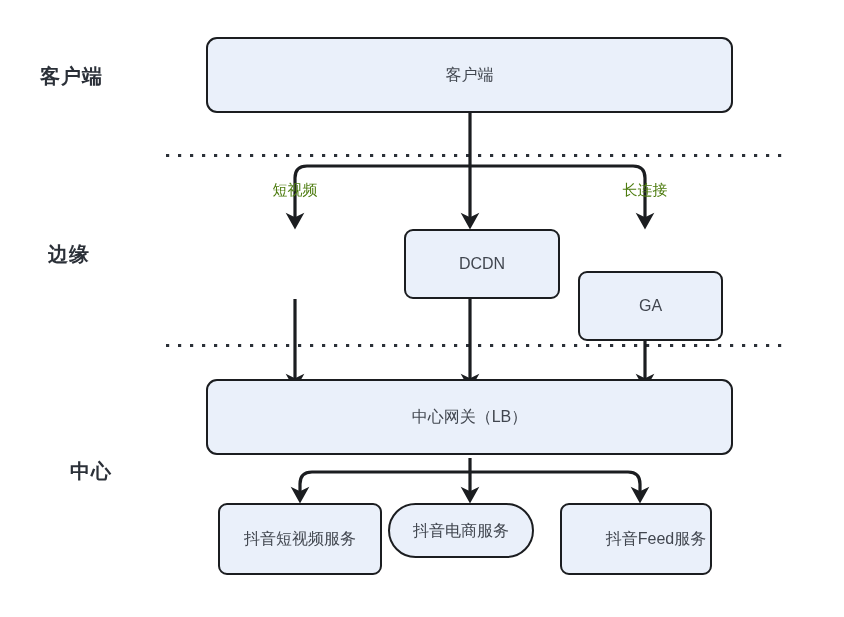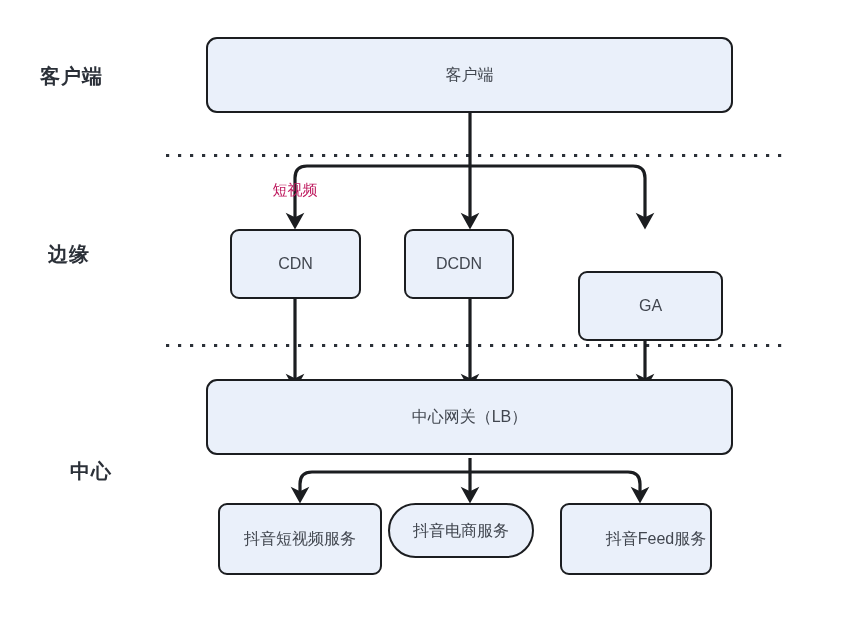--- a/index.html
+++ b/index.html
@@ -50,21 +50,21 @@
   .node.wide {
     border-radius: 11px;
   }
   .node-label {
     display: block;
     line-height: 1;
   }
   .edge-label {
     position: absolute;
     font-size: 15px;
-    color: #be185d;
+    color: #4d7c0f;
     white-space: nowrap;
     text-align: center;
     background: transparent;
   }
 </style>
 </head>
 <body>
 
 <div id="canvas">
 
@@ -106,25 +106,22 @@
   </svg>
 
   <div class="tier-label" style="left:40px; top:63px;">客户端</div>
   <div class="tier-label" style="left:48px; top:241px;">边缘</div>
   <div class="tier-label" style="left:48px; top:458px;margin-left:22px;">中心</div>
 
   <div class="node wide" style="left:206px; top:37px; width:527px; height:76px;">
     <span class="node-label">客户端</span>
   </div>
 
-  <div class="node" style="left:230px; top:229px; width:131px; height:70px;">
-    <span class="node-label">CDN</span>
-  </div>
 
-  <div class="node" style="left:404px; top:229px; width:110px; height:70px;">
+  <div class="node" style="left:404px; top:229px; width:156px; height:70px;">
     <span class="node-label">DCDN</span>
   </div>
 
   <div class="node" style="left:578px; top:229px; width:145px; height:70px;margin-top:42px;">
     <span class="node-label">GA</span>
   </div>
 
   <div class="node wide" style="left:206px; top:379px; width:527px; height:76px;">
     <span class="node-label">中心网关（LB）</span>
   </div>
@@ -135,14 +132,15 @@
 
   <div class="node" style="left:388px; top:503px; width:146px; height:55px;border-radius:29px;">
     <span class="node-label">抖音电商服务</span>
   </div>
 
   <div class="node" style="left:560px; top:503px; width:152px; height:72px;padding-left:40px;">
     <span class="node-label">抖音Feed服务</span>
   </div>
 
   <div class="edge-label" style="left:235px; top:181px; width:120px;">短视频</div>
+  <div class="edge-label" style="left:585px; top:181px; width:120px;">长连接</div>
 
 </div>
 
 </body></html>

